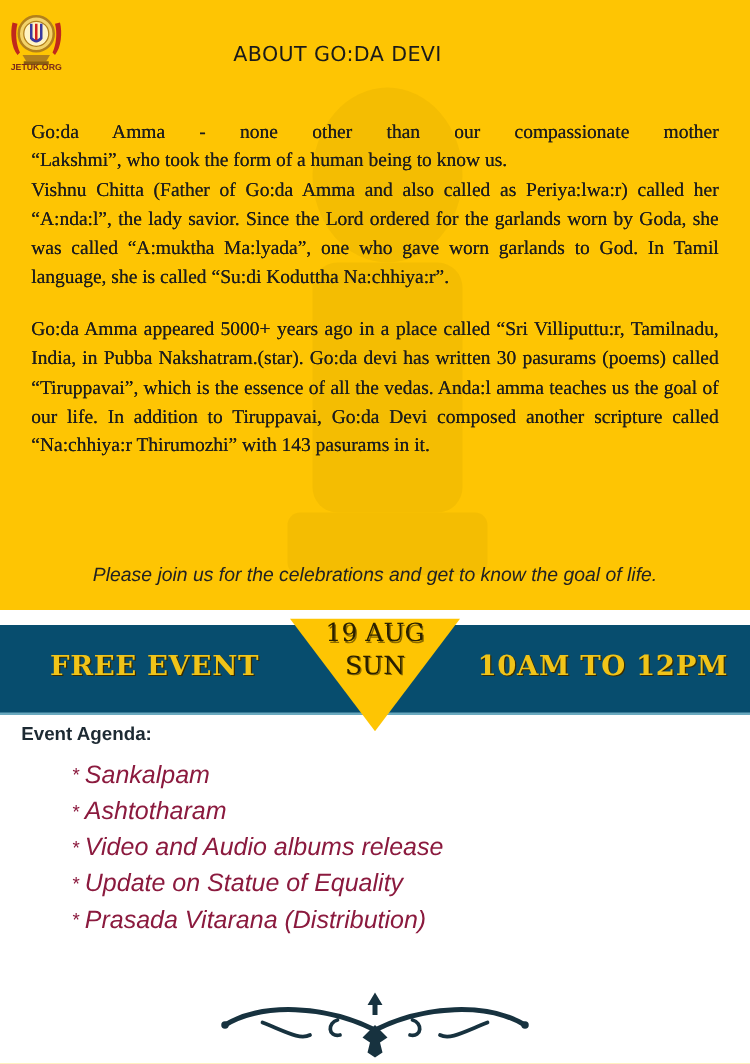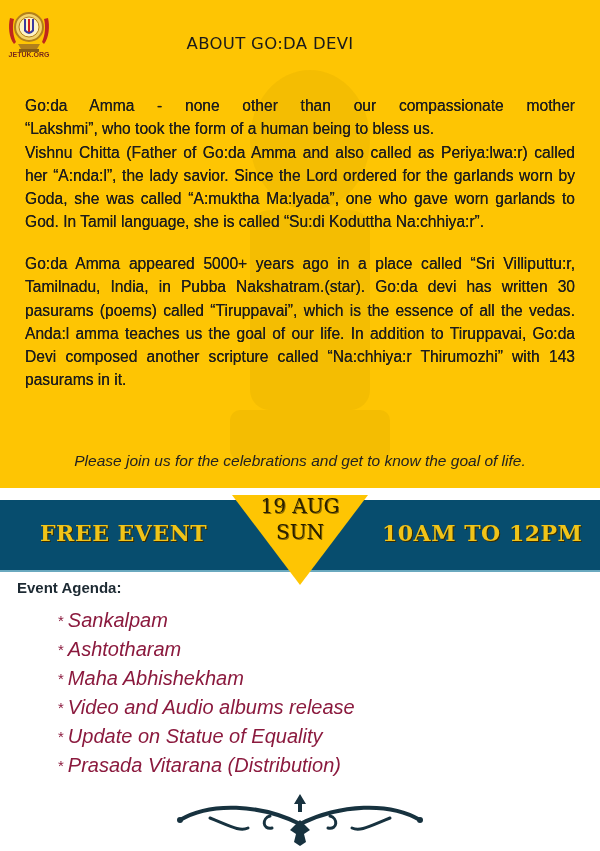--- a/index.html
+++ b/index.html
@@ -26,21 +26,21 @@
       font-size: 7px; font-weight: bold; color: #7a2a1a;
       font-family: "Liberation Sans", sans-serif;
     }
     .title {
       position: absolute; left: 0; top: 34px; width: 540px; text-align: center;
       font-family: "DejaVu Sans", sans-serif;
       font-size: 16.5px; font-weight: normal; color: #1a1a1a; letter-spacing: 0.3px;
     }
     .para {
       position: absolute; left: 25px; width: 550px;
-      font-family: Liberation Sans, sans-serif;
+      font-family: Liberation Serif, serif;
       font-size: 15.6px; line-height: 23.3px; color: #1d1d1d;
       text-align: justify; font-weight: normal;
       text-shadow: 0 0 0.4px #1d1d1d;
     }
     .para1 { top: 94px; }
     .para2 { top: 252px; }
     .para p { margin: 0; }
     .invite {
       position: absolute; left: 0; top: 452px; width: 600px; text-align: center;
       font-family: "Liberation Sans", sans-serif; font-style: italic;
@@ -110,21 +110,21 @@
       <path d="M12 38 L34 38 L31 43 L15 43 Z" fill="#b2801c"></path>
       <rect x="13" y="43" width="20" height="3" fill="#8a5e10"></rect>
     </svg>
   </div>
   <div class="logo-text">JETUK.ORG</div>
 
   <div class="title">ABOUT GO:DA DEVI</div>
 
   <div class="para para1">
     <p style="text-align: justify; text-align-last: justify;">Go:da Amma - none other than our compassionate mother</p>
-    <p style="text-align: left;">“Lakshmi”,  who took the form of a human being to bless us.</p>
+    <p style="text-align: left;">“Lakshmi”,  who took the form of a human being to know us.</p>
     <p>Vishnu Chitta (Father of Go:da Amma and also called as Periya:lwa:r) called her “A:nda:l”, the lady savior. Since the Lord ordered for the garlands worn by Goda, she was called “A:muktha Ma:lyada”, one who gave worn garlands to God. In Tamil language, she is called “Su:di Koduttha Na:chhiya:r”.</p>
   </div>
 
   <div class="para para2">
     <p>Go:da Amma appeared 5000+ years ago in a place called “Sri Villiputtu:r, Tamilnadu, India, in Pubba Nakshatram.(star). Go:da devi has written 30 pasurams (poems) called “Tiruppavai”, which is the essence of all the vedas. Anda:l amma teaches us the goal of our life. In addition to Tiruppavai, Go:da Devi composed another scripture called “Na:chhiya:r Thirumozhi” with 143 pasurams in it.</p>
   </div>
 
   <div class="invite">Please join us for the celebrations and get to know the goal of life.</div>
 </div>
 
@@ -135,21 +135,20 @@
 <div class="date-tri"></div>
 <div class="date-text">
   <div>19 AUG</div>
   <div>SUN</div>
 </div>
 
 <div class="agenda-title">Event Agenda:</div>
 <ul class="agenda">
   <li><span class="star">*</span><span>Sankalpam</span></li>
   <li><span class="star">*</span><span>Ashtotharam</span></li>
-  <li><span class="star">*</span><span>Maha Abhishekham</span></li>
   <li><span class="star">*</span><span>Video and Audio albums release</span></li>
   <li><span class="star">*</span><span>Update on Statue of Equality</span></li>
   <li><span class="star">*</span><span>Prasada Vitarana (Distribution)</span></li>
 </ul>
 
 <svg class="flourish" viewBox="0 0 260 56">
   <g fill="none" stroke="#17323f" stroke-linecap="round">
     <path d="M10 28 C40 10 90 12 130 32" stroke-width="4"></path>
     <path d="M250 28 C220 10 170 12 130 32" stroke-width="4"></path>
     <path d="M40 26 C60 34 70 40 78 36" stroke-width="3"></path>

